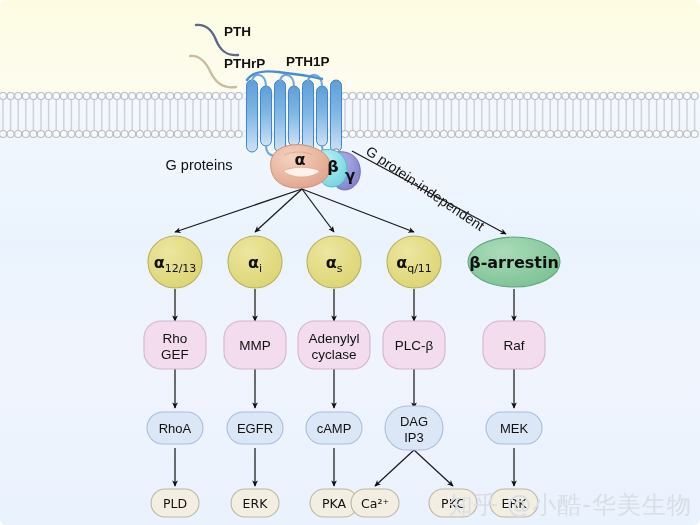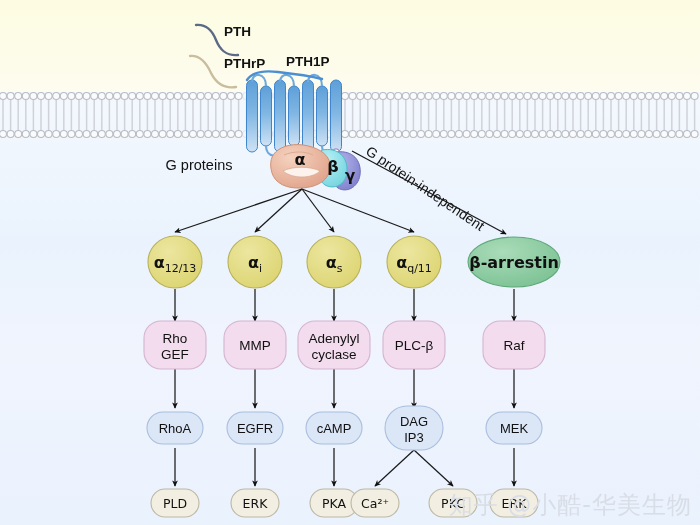--- a/index.html
+++ b/index.html
@@ -2,21 +2,21 @@
 <html><head>
 <meta charset="utf-8">
 <style>
   html,body{margin:0;padding:0;}
   body{
     width:700px;height:525px;overflow:hidden;
     font-family:"Liberation Sans", sans-serif;
     background:#ffffff;
     position:relative;
   }
-  #stage{position:relative;width:700px;height:525px;overflow:hidden;}
+  #stage{position:relative;width:700px;height:525px;overflow:hidden;border-radius:6px;}
   #stage svg{position:absolute;top:0;left:0;}
   .watermark{
     position:absolute;
     right:8px;bottom:4px;
     font-size:24px;
     color:#d9dde6;
     font-family:"DejaVu Sans", sans-serif;
     letter-spacing:1px;
     white-space:nowrap;
     pointer-events:none;

